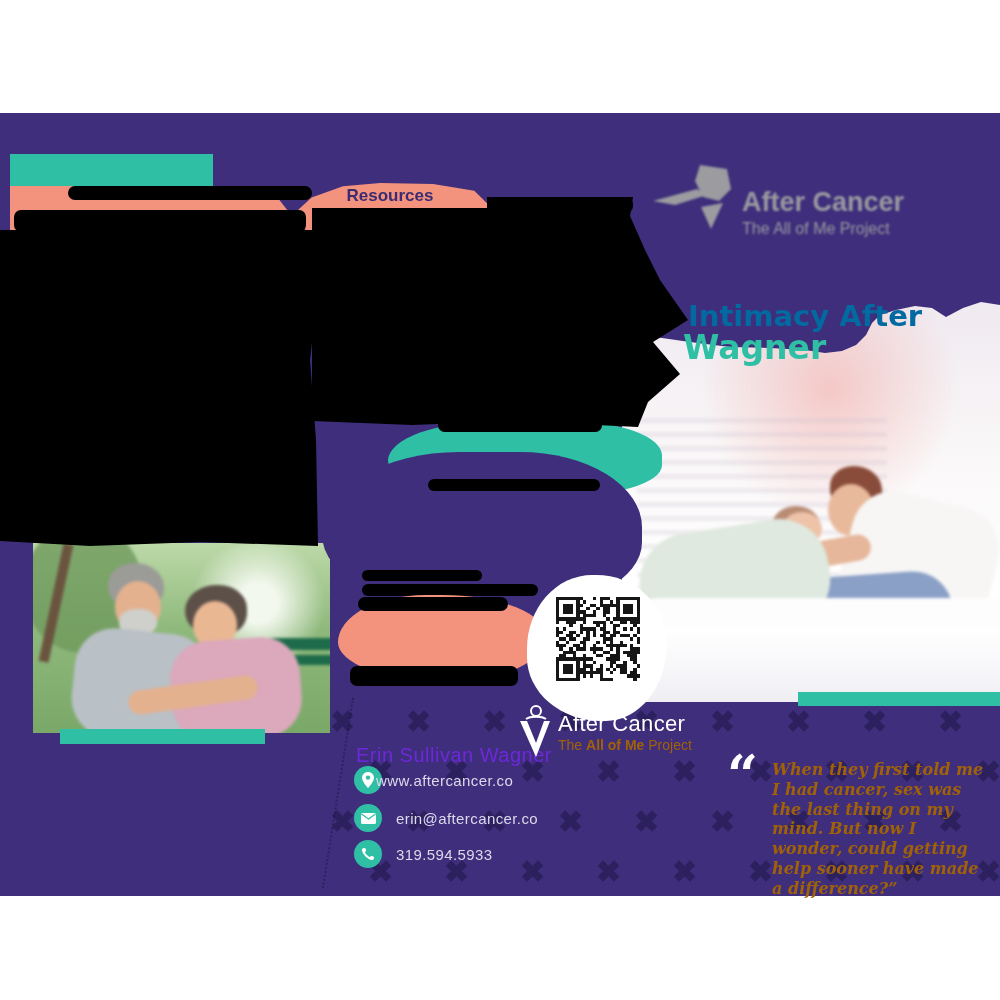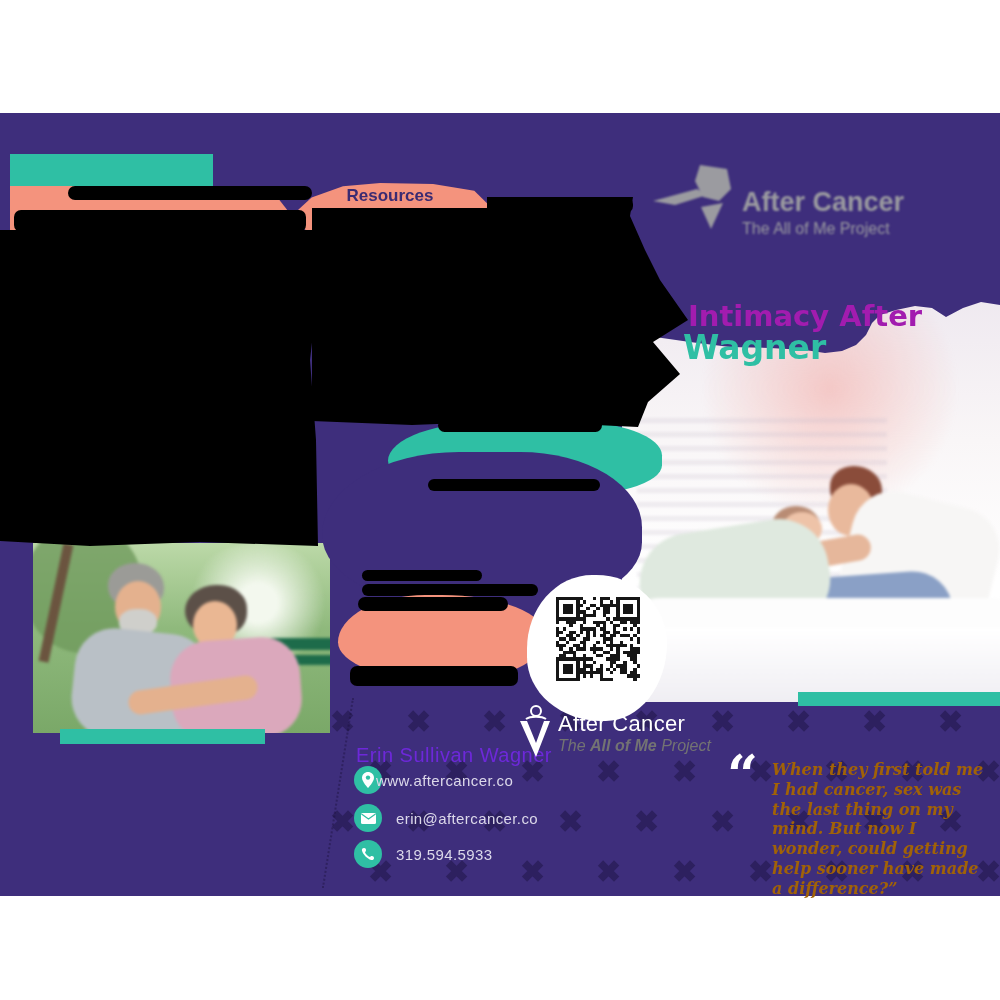--- a/index.html
+++ b/index.html
@@ -15,23 +15,23 @@
   .pattern-glyph{position:absolute;color:rgba(18,10,48,.38);font-size:30px;font-weight:bold;}
   .qtext{font-family:"DejaVu Serif","Liberation Serif",serif;font-style:italic;color:#a16207;
          font-size:16px;line-height:1.24;font-weight:600;}
   .qmark{font-family:"DejaVu Serif",serif;color:#fff;font-size:54px;font-weight:bold;line-height:1;}
   .contact-h{font-family:"Liberation Serif",serif;font-weight:bold;color:#F08F73;font-size:28px;}
   .contact-n{color:#6d28d9;font-size:20px;letter-spacing:.5px;text-align:center;}
   .contact-t{color:#DCD9EA;font-size:15px;letter-spacing:.4px;}
   .cicon{width:28px;height:28px;border-radius:50%;background:#2FBFA4;display:flex;
          align-items:center;justify-content:center;}
   .logo-name{color:#fff;font-size:22px;letter-spacing:.3px;}
-  .logo-tag{color:#737373;font-size:16px;font-style:italic;}
+  .logo-tag{color:#a16207;font-size:14px;}
   .wm{color:#9B9BA0;filter:blur(1.2px);}
-  .title1{color:#a21caf;font-weight:bold;font-size:29px;font-family:"DejaVu Sans",sans-serif;}
+  .title1{color:#0369a1;font-weight:bold;font-size:29px;font-family:"DejaVu Sans",sans-serif;}
   .title2{color:#2FBFA4;font-weight:bold;font-size:33px;font-family:"DejaVu Sans",sans-serif;}
   .res-t{color:#3A2B72;font-weight:800;font-size:17px;}
 </style>
 </head>
 <body>
 
 <div class="page">
 
   <div class="abs band" style="left:0;top:113px;width:1000px;height:783px;"></div>
 

